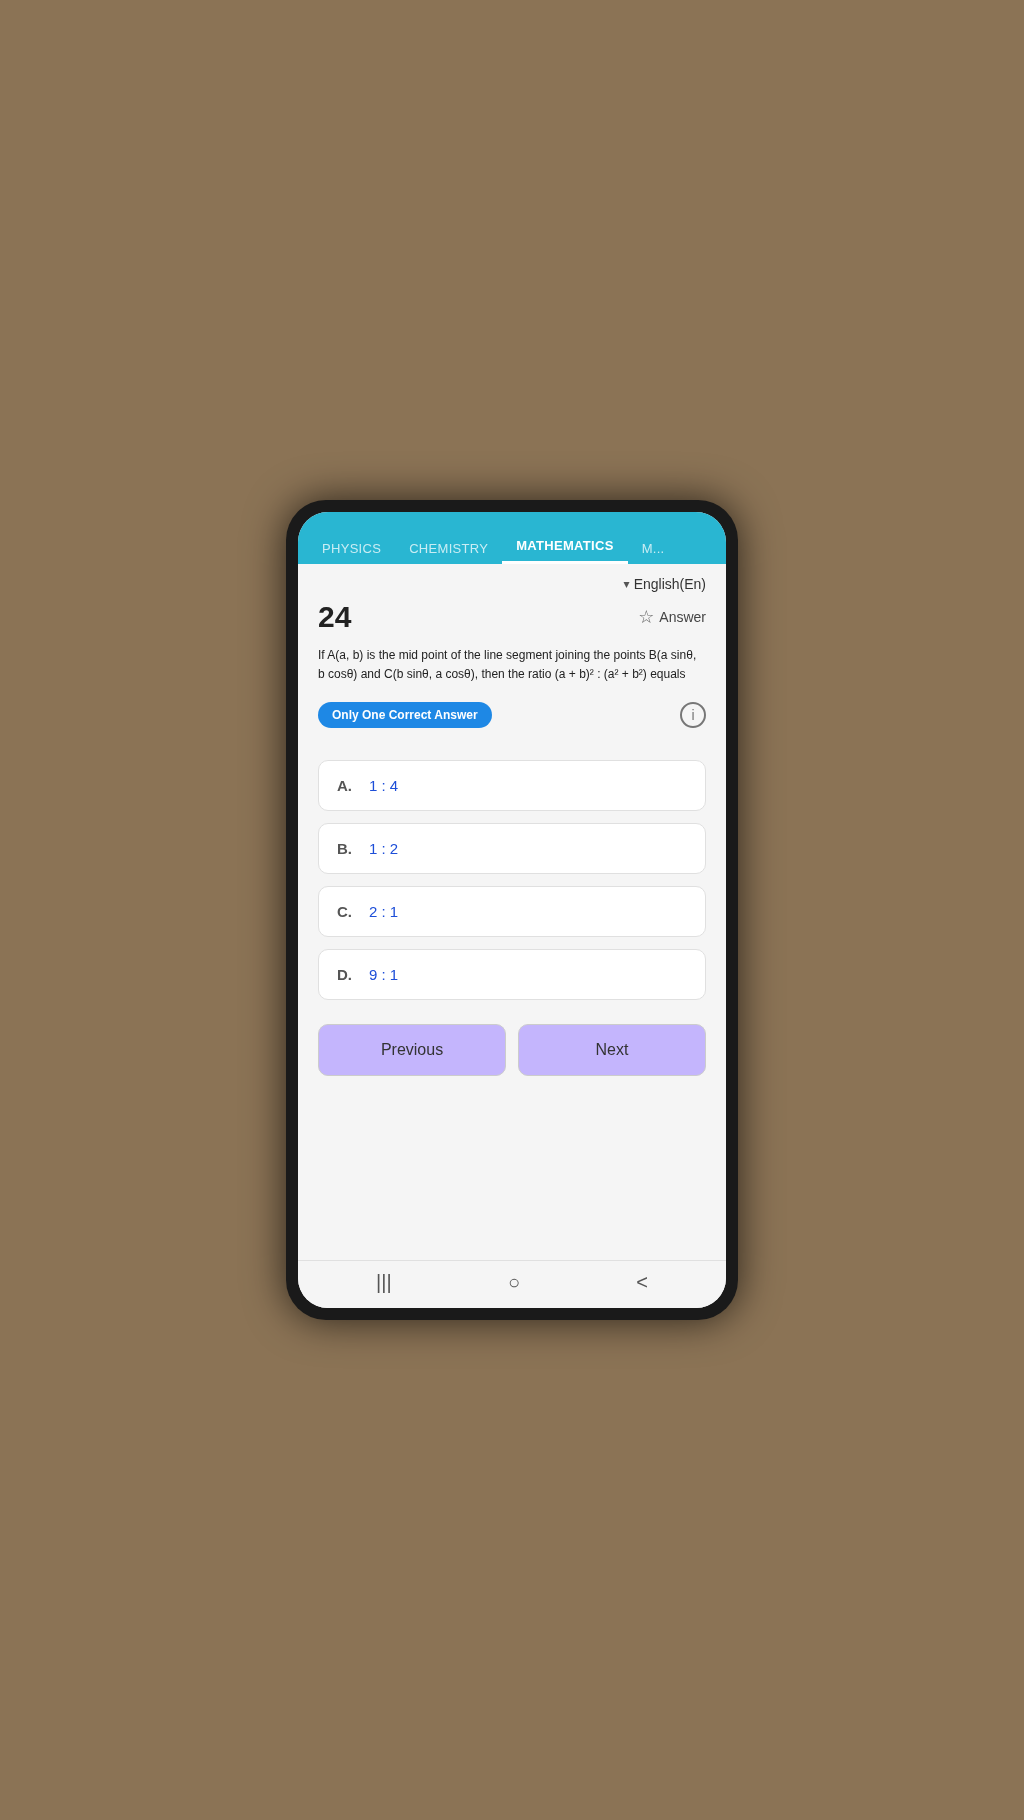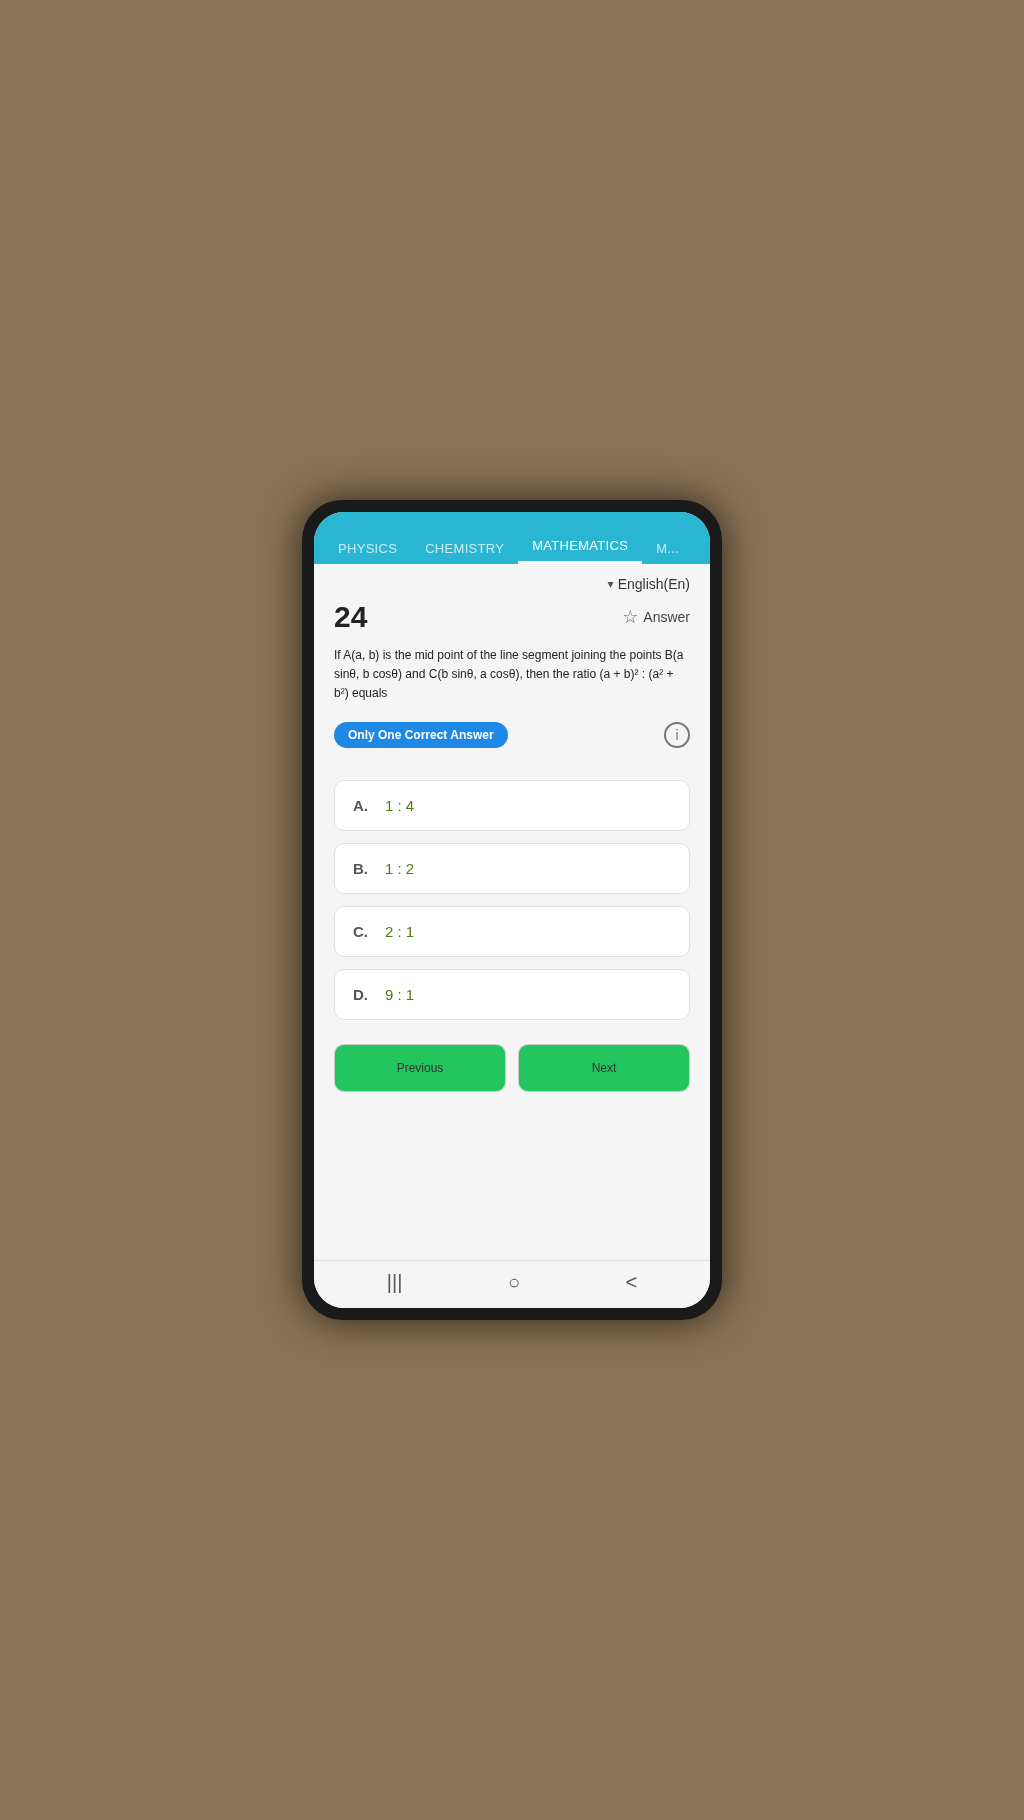--- a/index.html
+++ b/index.html
@@ -7,21 +7,21 @@
     body {
       background: #8B7355;
       display: flex;
       justify-content: center;
       align-items: center;
       min-height: 100vh;
       font-family: 'Segoe UI', Arial, sans-serif;
     }
 
     .phone-outer {
-      width: 420px;
+      width: 452px;
       min-height: 820px;
       background: #1a1a1a;
       border-radius: 40px;
       padding: 12px;
       box-shadow: 0 0 40px rgba(0,0,0,0.7);
       position: relative;
     }
 
     .phone-inner {
       width: 100%;
@@ -47,21 +47,21 @@
       font-size: 13px;
       color: rgba(255,255,255,0.75);
       font-weight: 500;
       cursor: pointer;
       letter-spacing: 0.3px;
       text-transform: uppercase;
     }
 
     .tab-item.active {
       color: #fff;
-      font-weight: 400;
+      font-weight: 700;
       border-bottom: 3px solid #fff;
     }
 
     
     .content {
       flex: 1;
       background: #f5f5f5;
       padding: 0 20px 16px;
       overflow-y: auto;
     }
@@ -179,38 +179,38 @@
       color: #333;
     }
 
     .option-label {
       font-weight: 600;
       color: #555;
       min-width: 20px;
     }
 
     .option-text {
-      color: #4d7c0f;
+      color: #1d4ed8;
     }
 
     
     .nav-buttons {
       display: flex;
       gap: 12px;
       margin-top: 8px;
       margin-bottom: 12px;
     }
 
     .nav-btn {
       flex: 1;
       padding: 16px;
       border: 1.5px solid #ccc;
       border-radius: 10px;
-      background: #22c55e;
-      font-size: 12px;
+      background: #c4b5fd;
+      font-size: 16px;
       color: #333;
       cursor: pointer;
       font-weight: 500;
       text-align: center;
     }
 
     
     .bottom-nav {
       background: #f5f5f5;
       display: flex;

